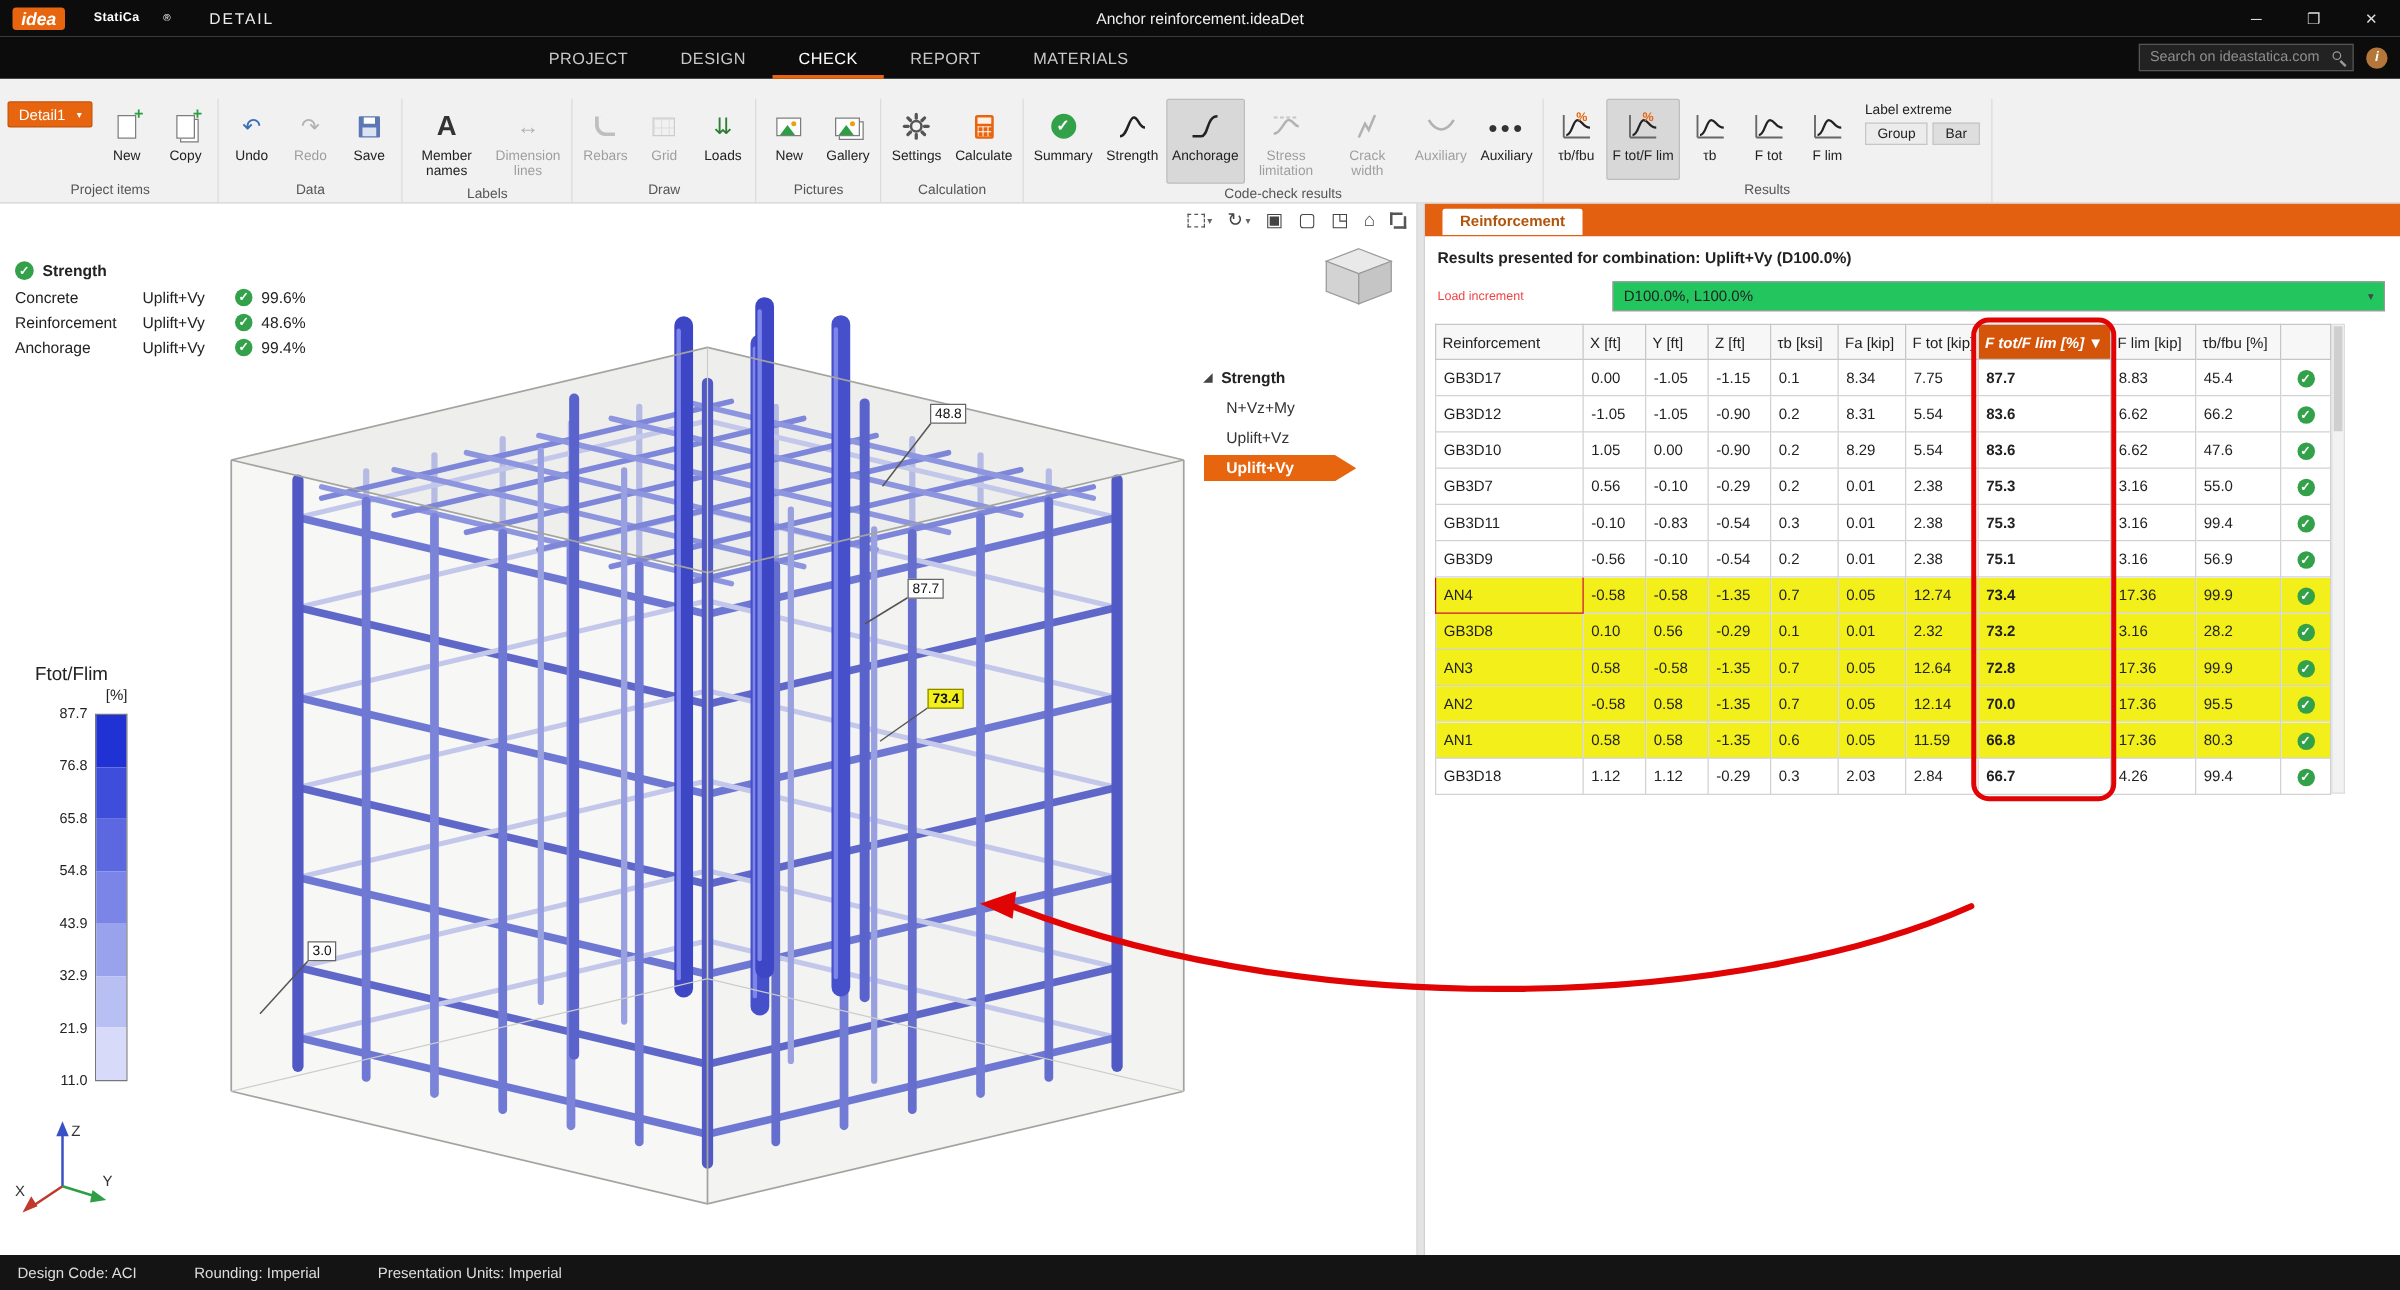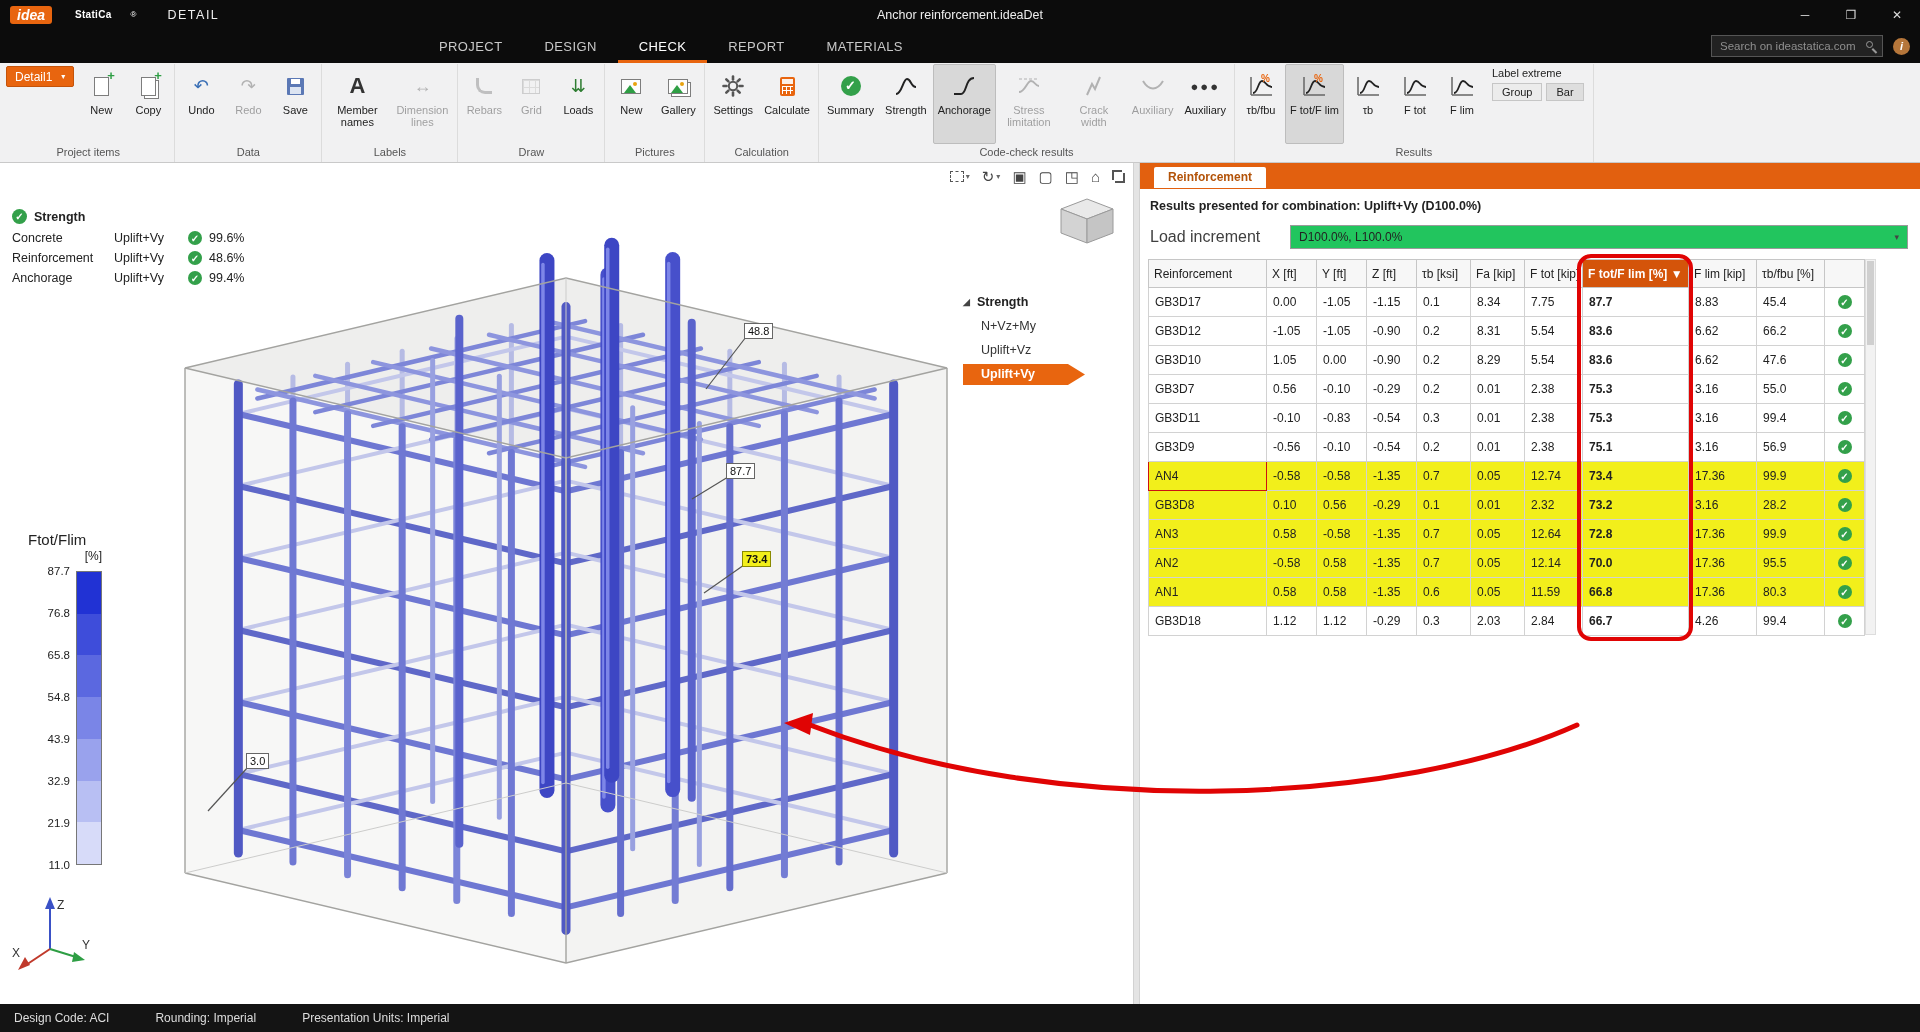--- a/index.html
+++ b/index.html
@@ -23,21 +23,21 @@
   .menu-item.active{color:#fff;border-bottom-color:#e8650f;}
   .menu-right{position:absolute;right:10px;top:0;height:100%;display:flex;align-items:center;gap:10px;}
   .searchbox{position:relative;}
   .searchbox input{background:#222;border:1px solid #555;color:#ccc;font-size:11.5px;height:22px;width:172px;padding:0 26px 0 8px;font-family:"Liberation Sans",sans-serif;}
   .searchbox input::placeholder{color:#8f8f8f;}
   .ic-search{position:absolute;right:10px;top:6px;width:7px;height:7px;border:1.5px solid #999;border-radius:50%;}
   .ic-search::after{content:"";position:absolute;left:6px;top:6px;width:6px;height:1.5px;background:#999;transform:rotate(45deg);transform-origin:0 0;}
   .info-circle{width:17px;height:17px;border-radius:50%;background:#b5763a;color:#fff;font-size:11px;font-style:italic;display:flex;align-items:center;justify-content:center;font-weight:bold;}
 
   
-  .ribbon{height:100px;background:#f1f1f2;border-bottom:1px solid #c9c9c9;display:flex;padding:1px 2px 0;}
+  .ribbon{height:100px;background:#f1f1f2;border-bottom:1px solid #c9c9c9;display:flex;padding:16px 2px 0;}
   .rgroup{display:flex;flex-direction:column;border-right:1px solid #dcdcdc;padding:0 3px;}
   .rbtns{flex:1;display:flex;align-items:stretch;gap:1px;}
   .glabel{height:18px;font-size:11px;color:#555;text-align:center;line-height:16px;}
   .rbtn{display:flex;flex-direction:column;align-items:center;justify-content:flex-start;padding:6px 4px 2px;min-width:46px;max-width:64px;border:1px solid transparent;border-radius:2px;font-size:11px;color:#222;background:transparent;font-family:"Liberation Sans",sans-serif;line-height:1.12;text-align:center;}
   .rbtn .ricon{height:30px;display:flex;align-items:center;justify-content:center;margin-bottom:3px;}
   .rbtn.disabled{opacity:.4;}
   .rbtn.selected{background:#d8d8d8;border-color:#bdbdbd;}
   .rlabel{white-space:normal;}
   .selcol{display:flex;flex-direction:column;}
   .detail-btn{background:#e8650f;border:1px solid #c4530a;color:#fff;font-size:12px;height:21px;display:flex;align-items:center;gap:9px;padding:0 8px;border-radius:2px;margin:2px 3px 0 1px;font-family:"Liberation Sans",sans-serif;}
@@ -120,28 +120,28 @@
   .lbl3d.hl{background:#f2ef1b;border-color:#8a8a00;font-weight:bold;}
 
   .axes{position:absolute;left:10px;top:726px;z-index:4;}
 
   
   .panel{width:780px;background:#fff;position:relative;}
   .panel-tabbar{height:26px;background:#e2600f;}
   .panel-tab{display:inline-block;margin:4px 0 0 14px;background:#fff;color:#b35309;font-size:12px;font-weight:bold;padding:3px 14px 4px;border-radius:2px 2px 0 0;}
   .results-line{margin:10px 10px 0;font-size:12.5px;font-weight:bold;color:#222;height:16px;}
   .load-row{margin:10px 12px 0 10px;display:flex;align-items:center;height:24px;}
-  .load-label{width:140px;font-size:16px;color:#404040;}
+  .load-label{width:140px;font-size:10px;color:#ef4444;}
   .load-select{flex:1;height:24px;border:1px solid #9a9a9a;background:#22c55e;display:flex;align-items:center;justify-content:space-between;padding:0 8px;font-size:12px;color:#222;}
   .load-select .caret{font-size:9px;color:#444;}
 
   .table-wrap{margin:10px 12px 0 8px;position:relative;}
   table{border-collapse:collapse;table-layout:fixed;width:716px;font-size:12px;color:#222;}
   th{border:1px solid #c6c6c6;background:#f7f7f7;font-weight:normal;text-align:left;padding:0 5px;height:28px;white-space:nowrap;overflow:hidden;}
-  th.sorted{background:#d4540a;color:#fff;font-weight:bold;}
+  th.sorted{background:#d4540a;color:#fff;font-weight:bold;font-style:italic;}
   td{border:1px solid #d2d2d2;padding:0 6px;height:29px;white-space:nowrap;overflow:hidden;}
   tr.hl td{background:#f2ef1b;}
   td.ratio{font-weight:bold;}
   td.rowsel{border:1.5px solid #cc1111;}
   td.stat{text-align:center;padding:0;}
   .vscroll{position:absolute;left:717px;top:0;width:11px;height:376px;background:#f2f2f2;border:1px solid #ddd;}
   .vscroll .thumb{margin:1px;height:84px;background:#cfcfcf;}
   .red-box{position:absolute;left:429px;top:-5px;width:116px;height:387px;border:4px solid #e00404;border-radius:14px;pointer-events:none;z-index:5;}
 
   .red-arrow{position:absolute;left:0;top:163px;width:1920px;height:841px;pointer-events:none;z-index:60;}

